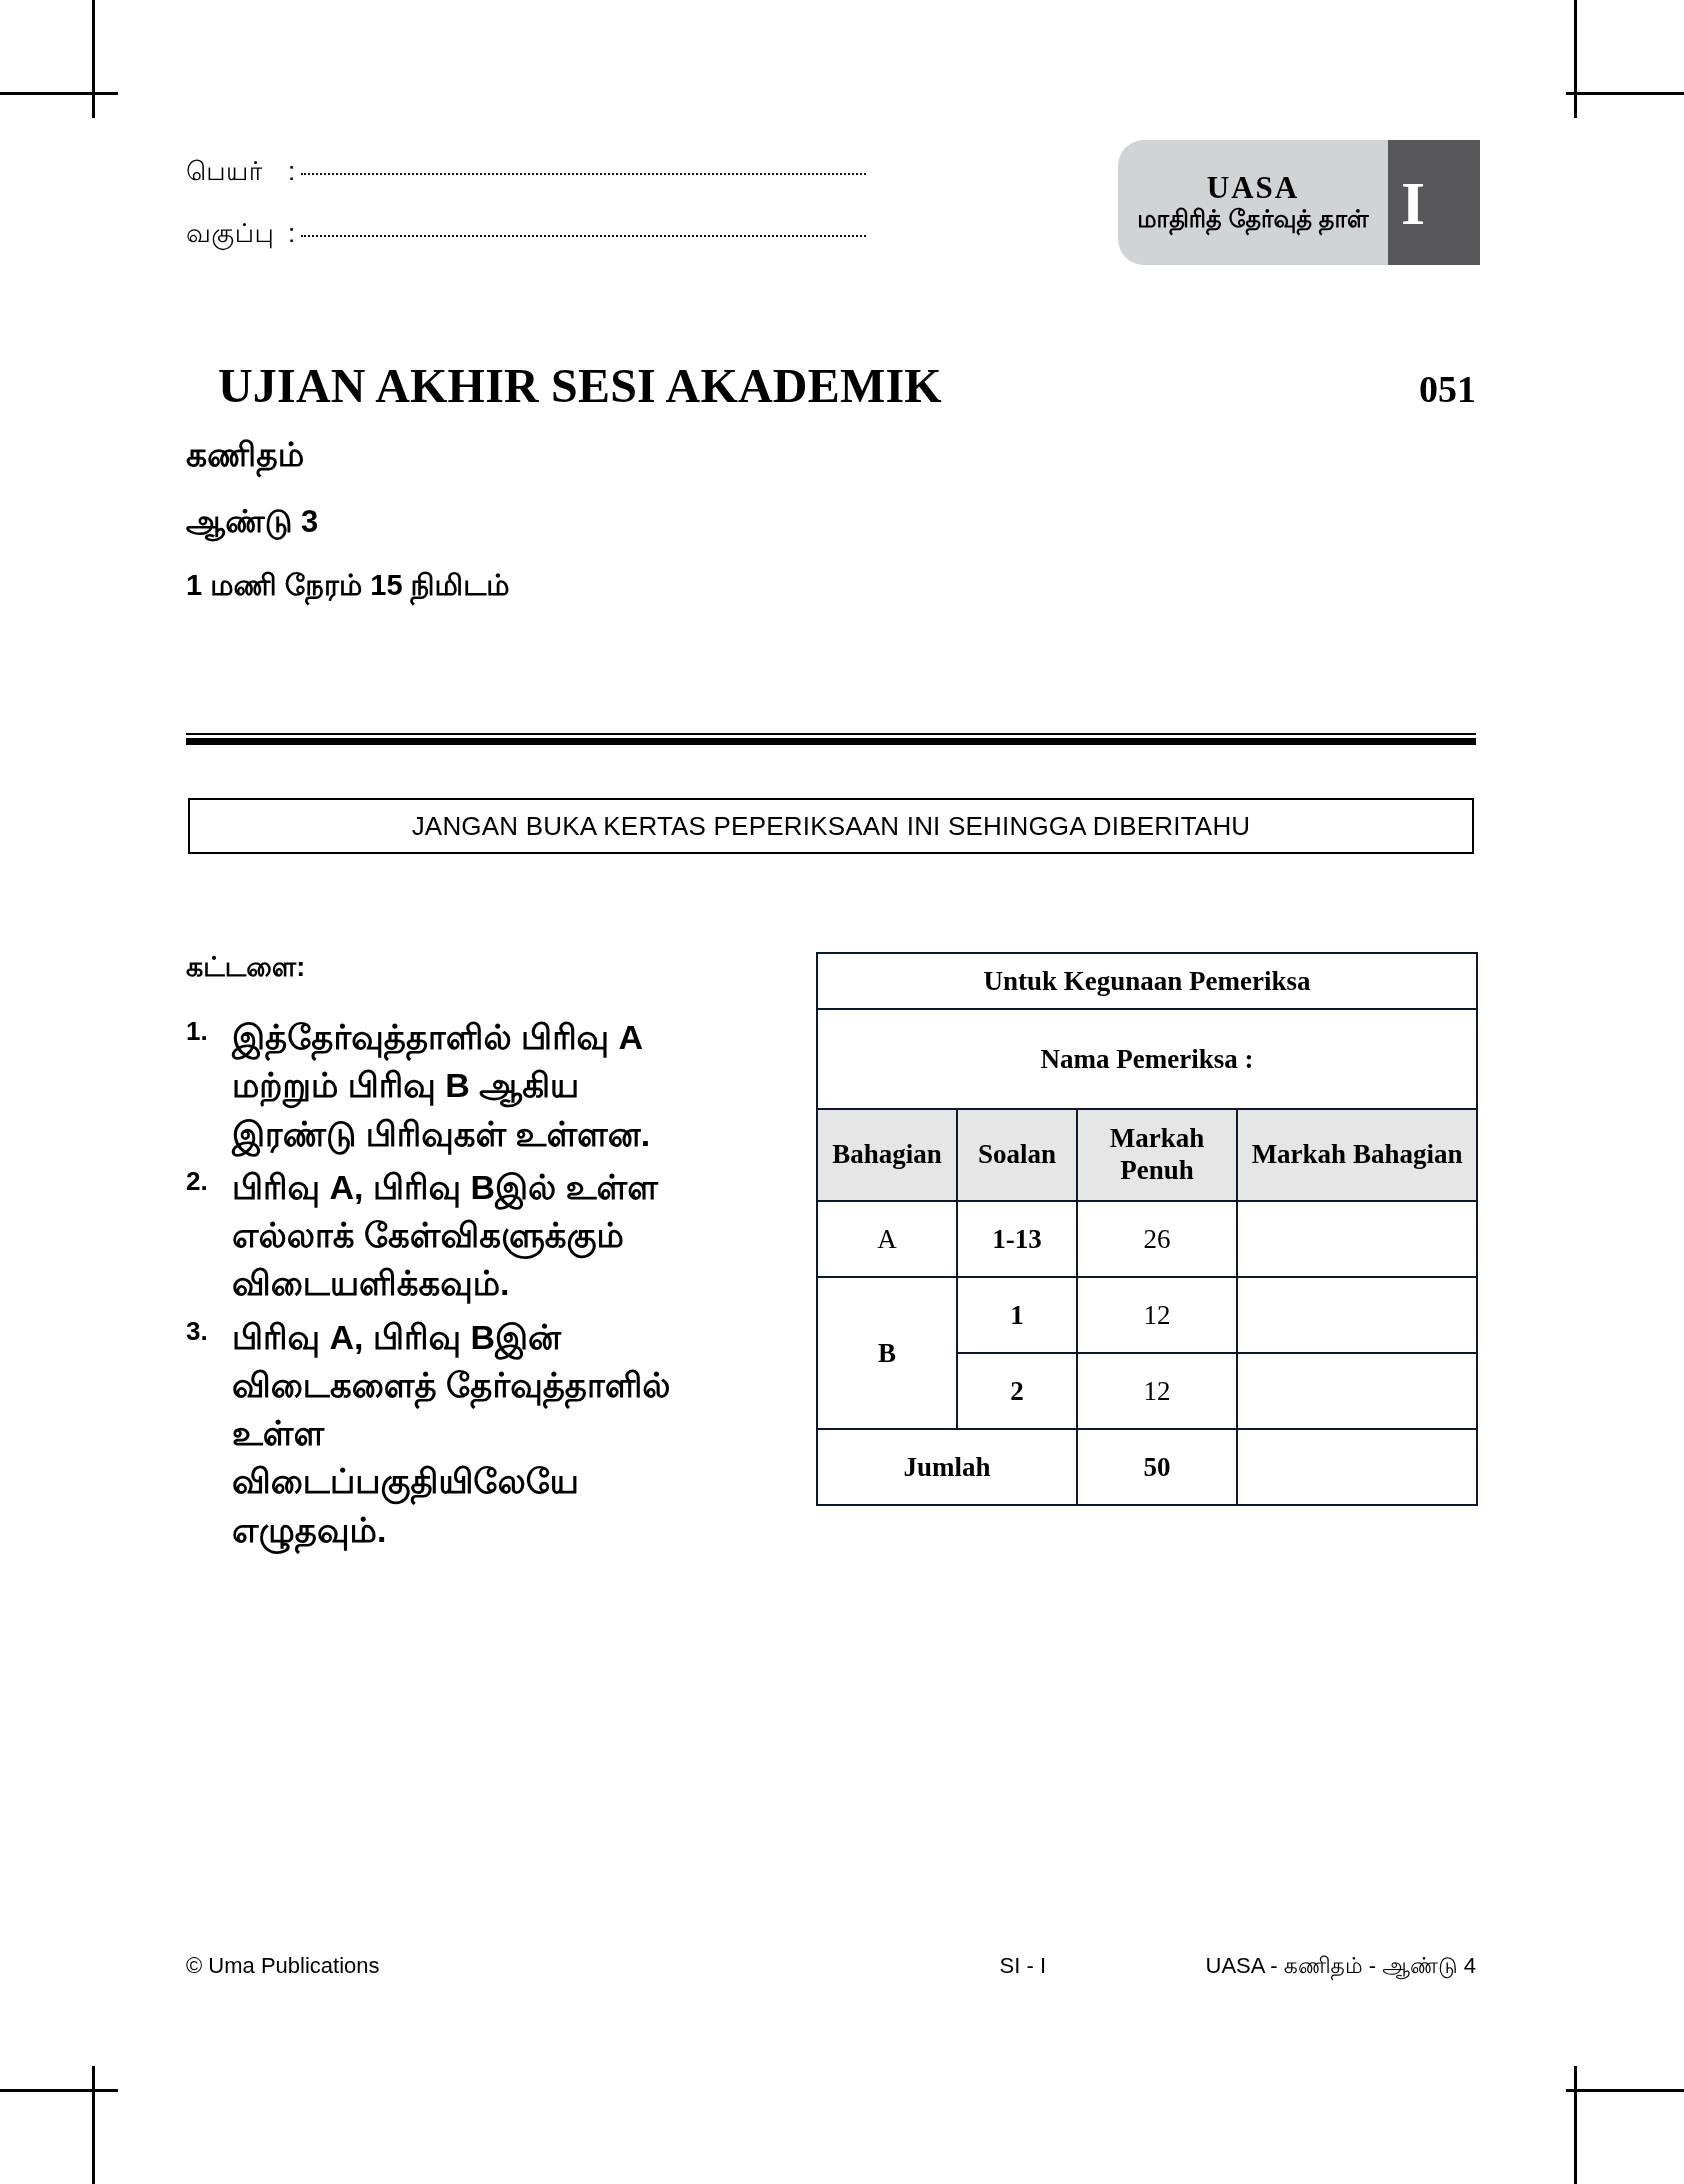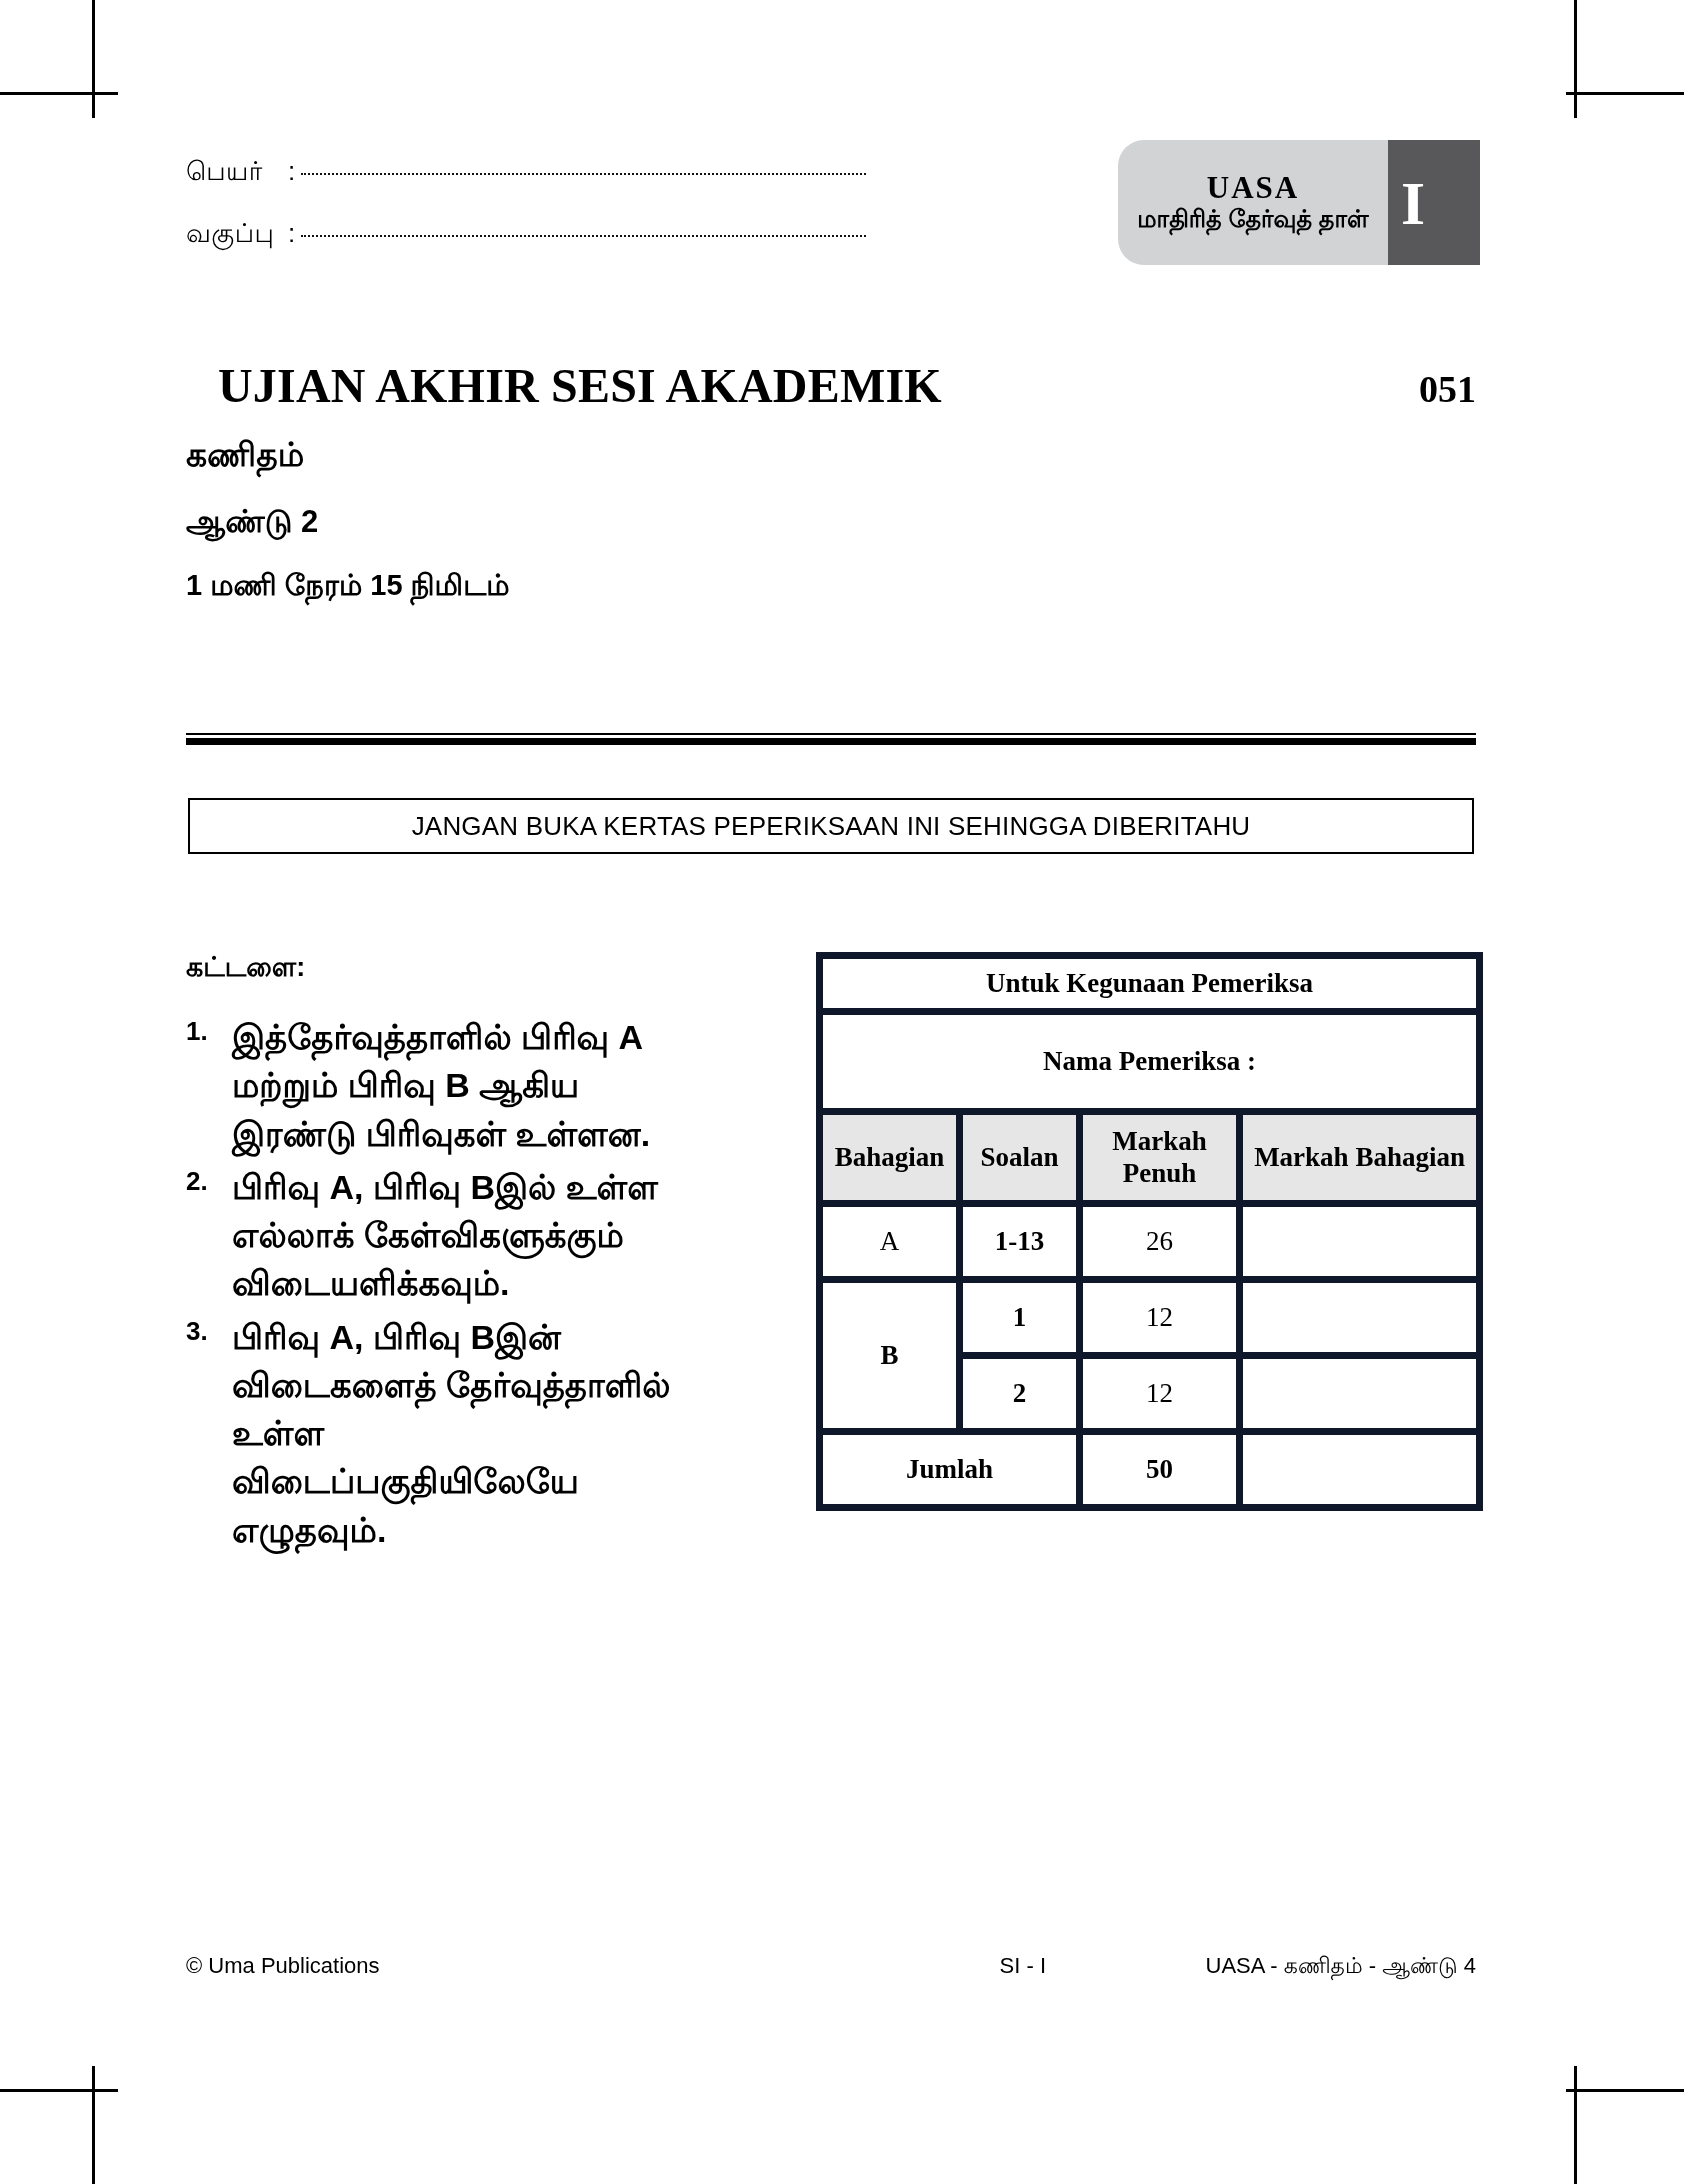--- a/index.html
+++ b/index.html
@@ -239,21 +239,21 @@
   }
 
   
   .examiner-wrap { width: 660px; }
   table.examiner {
     border-collapse: collapse;
     width: 660px;
     table-layout: fixed;
   }
   table.examiner td {
-    border: 7px solid #0f172a;
+    border: 2px solid #0f172a;
     text-align: center;
     font-family: "Liberation Serif", "DejaVu Serif", serif;
     font-size: 27px;
     padding: 0;
   }
   td.hdr-title {
     font-weight: bold;
     font-size: 29px;
     height: 56px;
   }
@@ -342,21 +342,21 @@
       <div class="badge-sub">மாதிரித் தேர்வுத் தாள்</div>
     </div>
   </div>
 
   <div class="titleblock">
     <div class="title-row">
       <div class="title-main">UJIAN AKHIR SESI AKADEMIK</div>
       <div class="title-code">051</div>
     </div>
     <div class="subject">கணிதம்</div>
-    <div class="year">ஆண்டு 2</div>
+    <div class="year">ஆண்டு 3</div>
     <div class="duration">1 மணி நேரம்  15  நிமிடம்</div>
   </div>
 
   <div class="rule">
     <div class="thin"></div>
     <div class="gap"></div>
     <div class="thick"></div>
   </div>
 
   <div class="banner">

